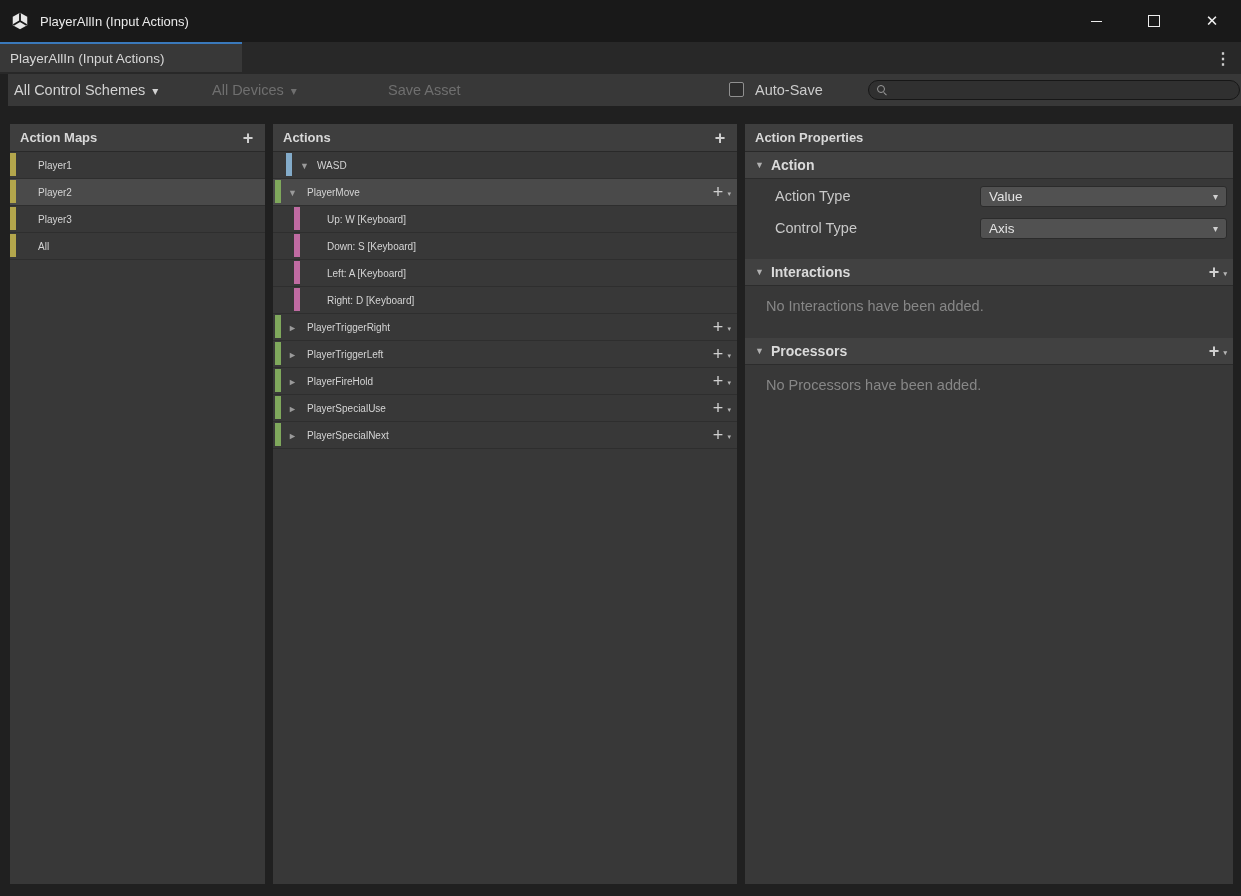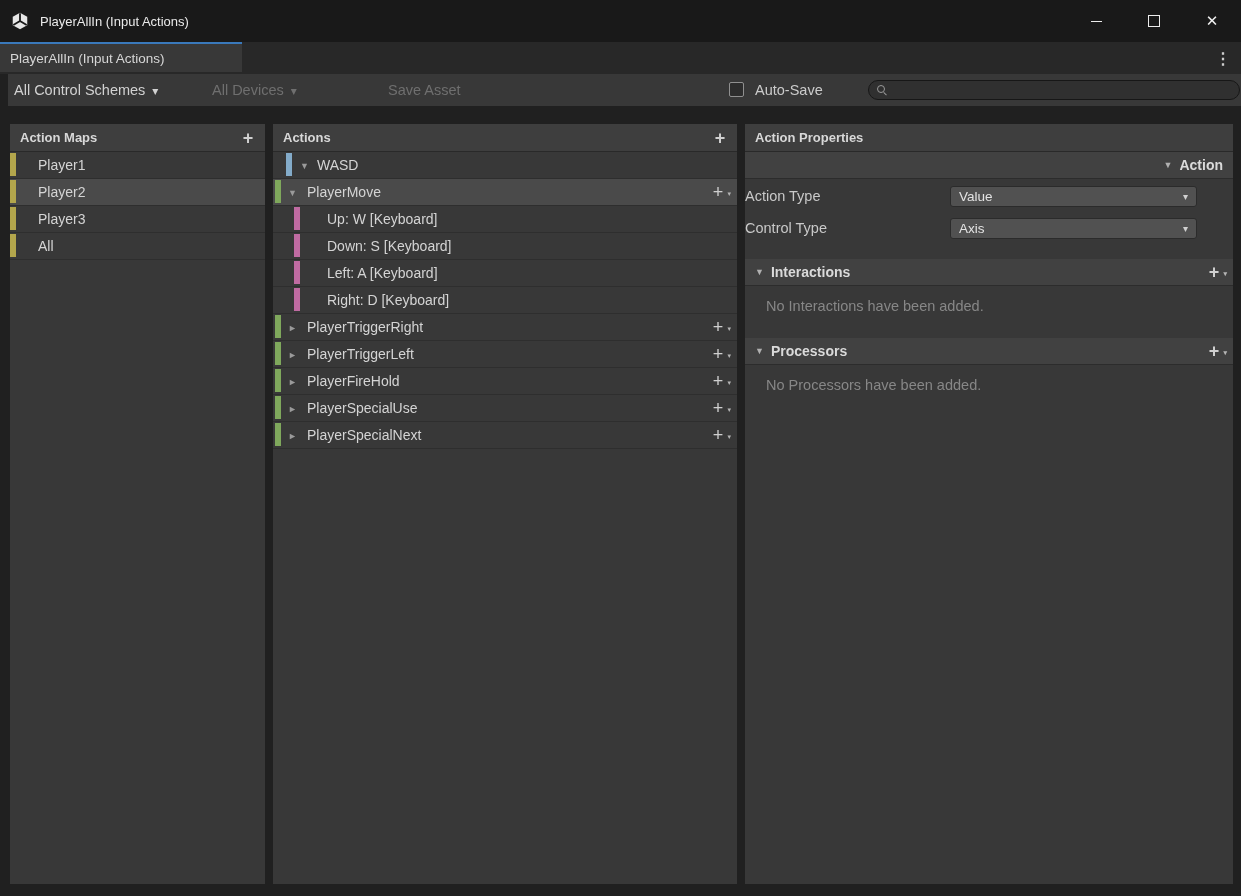--- a/index.html
+++ b/index.html
@@ -40,43 +40,43 @@
   .panel{position:absolute;top:124px;bottom:12px;background:#383838;}
   .panel-left{left:10px;width:255px;}
   .panel-mid{left:273px;width:464px;}
   .panel-right{left:745px;width:488px;}
   .panel-header{height:28px;background:#3e3e3e;border-bottom:1px solid #292929;display:flex;align-items:center;padding:6px 10px;color:#d8d8d8;font-weight:bold;font-size:13px;box-sizing:border-box;}
   .panel-header .plus{margin-left:auto;}
   .plus{position:relative;color:#cfcfcf;font-size:18px;line-height:14px;width:14px;height:14px;text-align:center;}
   .plus::before{content:"+";}
   .plus-dd::after{content:"▾";position:absolute;font-size:7px;right:-6px;bottom:-2px;color:#b5b5b5;}
   
-  .row{position:relative;height:27px;display:flex;align-items:center;border-bottom:1px solid #2e2e2e;color:#d4d4d4;font-size:14px;box-sizing:border-box;}
+  .row{position:relative;height:27px;display:flex;align-items:center;border-bottom:1px solid #2e2e2e;color:#d4d4d4;font-size:10px;box-sizing:border-box;}
   .row.selected{background:var(--selection,#4a4a4a);}
   .strip{position:absolute;top:1px;bottom:2px;width:6px;}
   .map-strip{left:0;background:var(--map-strip,#B3A64C);}
   .action-strip{left:2px;background:var(--action-strip,#7FA85C);}
   .composite-strip{left:13px;background:var(--composite-strip,#83ABC9);}
   .binding-strip{left:21px;background:var(--binding-strip,#C06BA2);}
   .map-label{margin-left:28px;}
   .lbl-action{margin-left:34px;}
   .lbl-composite{margin-left:44px;}
   .lbl-binding{margin-left:54px;}
   .foldout{position:absolute;top:0;height:27px;display:flex;align-items:center;color:#9a9a9a;}
   .foldout.exp::before{content:"▼";font-size:9px;}
   .foldout.col::before{content:"►";font-size:9px;}
   .fo-action{left:15px;}
   .fo-composite{left:27px;}
   .row-plus{position:absolute;right:12px;top:6px;}
   
-  .section-bar{position:relative;height:27px;background:#414141;border-bottom:1px solid #2c2c2c;display:flex;align-items:center;padding:0 10px;color:#dadada;font-weight:bold;font-size:14px;box-sizing:border-box;justify-content:flex-end;}
+  .section-bar{position:relative;height:27px;background:#414141;border-bottom:1px solid #2c2c2c;display:flex;align-items:center;padding:0 10px;color:#dadada;font-weight:bold;font-size:14px;box-sizing:border-box;}
   .section-bar .foldout-inline{color:#b0b0b0;font-size:9px;margin-right:7px;}
   .section-bar .foldout-inline::before{content:"▼";}
   .section-bar .plus{margin-left:auto;margin-right:2px;}
-  .prop-row{display:flex;align-items:center;height:30px;margin-top:2px;color:#c9c9c9;font-size:14.5px;}
+  .prop-row{display:flex;align-items:center;height:30px;padding-left:30px;margin-top:2px;color:#c9c9c9;font-size:14.5px;}
   .prop-label{width:205px;flex:0 0 auto;}
   .dropdown{width:247px;height:21px;background:#515151;border:1px solid #2b2b2b;border-radius:3px;display:flex;align-items:center;padding:0 8px;box-sizing:border-box;color:#e3e3e3;font-size:13.5px;}
   .dropdown .caret{margin-left:auto;color:#d0d0d0;font-size:10px;}
   .dropdown .caret::before{content:"▾";}
   .empty-msg{padding:12px 0 0 21px;color:#878787;font-size:14.5px;}
   .gap-16{height:16px;}
   .gap-24{height:24px;}
 </style>
 </head>
 <body>

